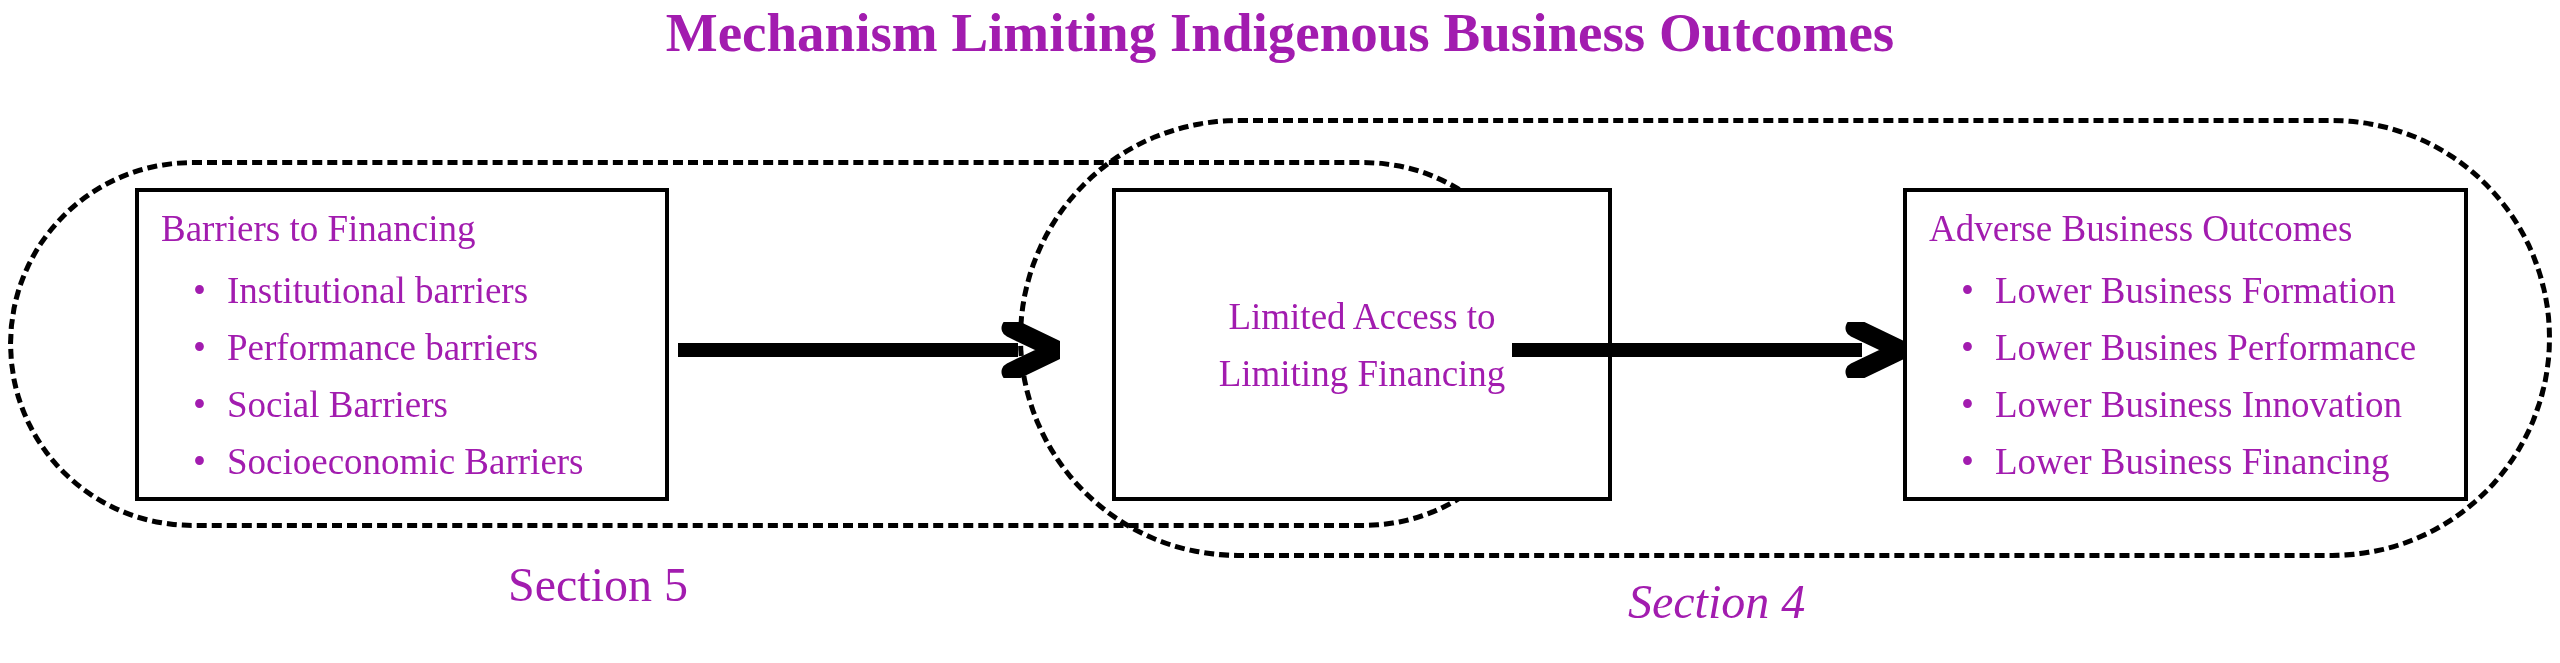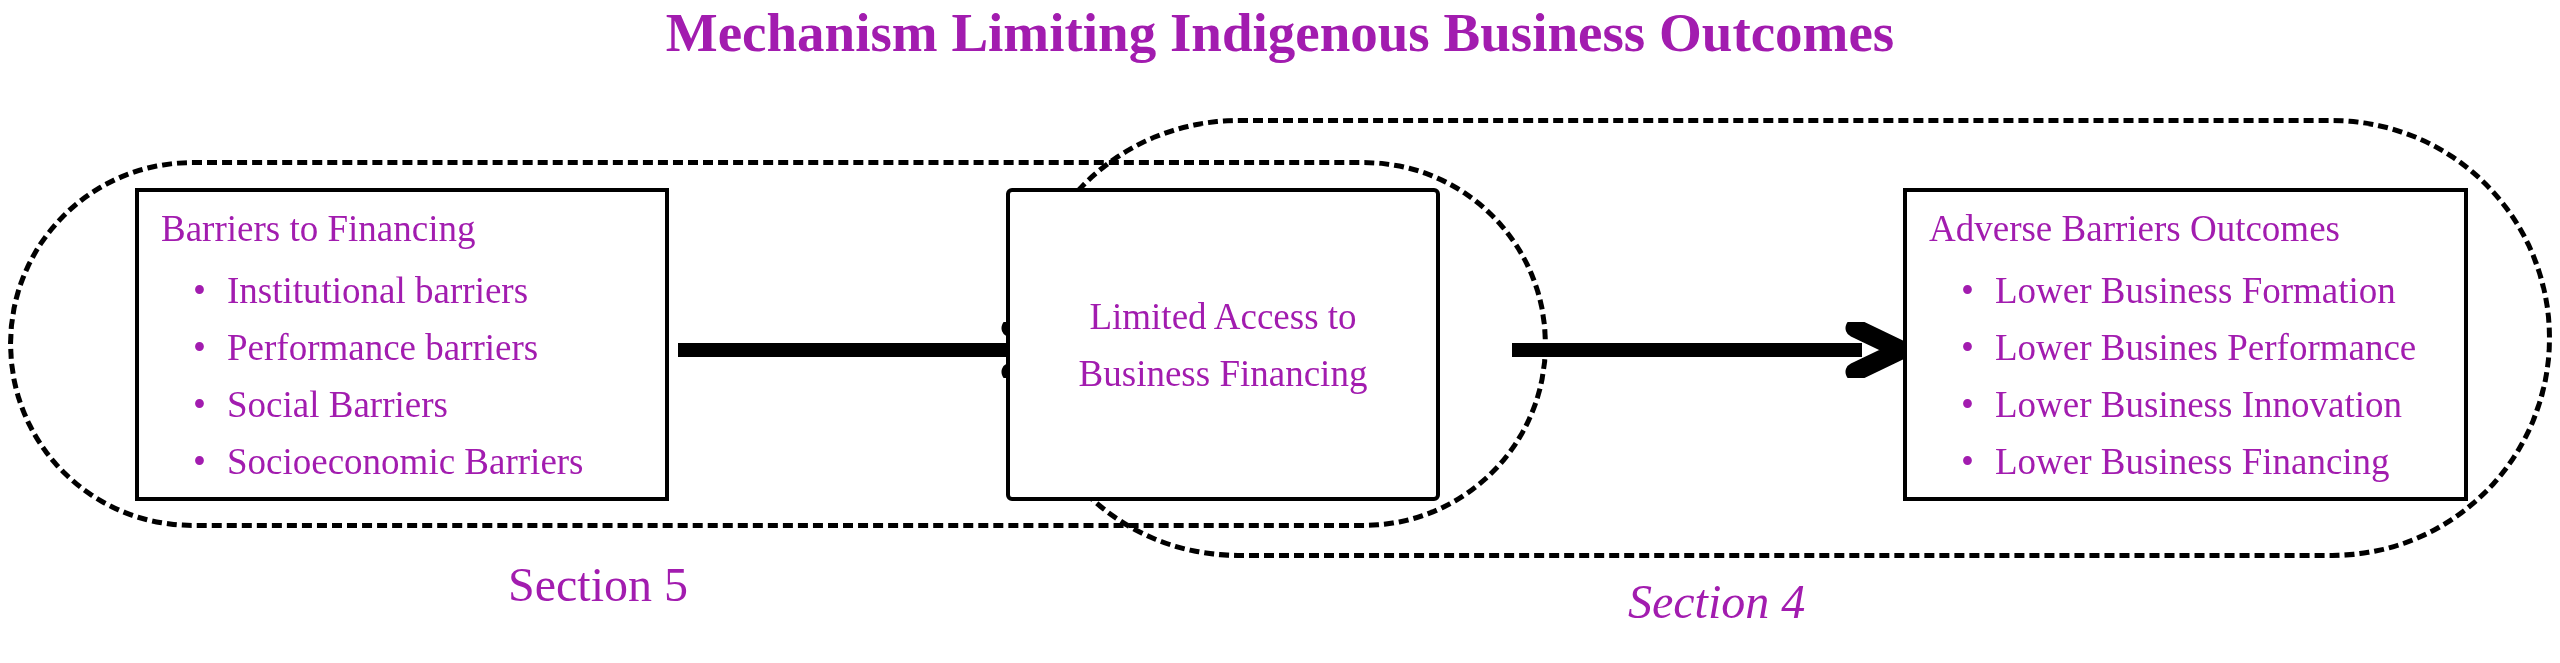--- a/index.html
+++ b/index.html
@@ -56,21 +56,21 @@
   }
 
   
   .node-box {
     position: absolute;
     border: 4px solid #000000;
     background: #ffffff;
     box-sizing: border-box;
   }
   #box-barriers   { left: 135px;  top: 188px; width: 534px; height: 313px; }
-  #box-access     { left: 1006px; top: 188px; width: 434px; height: 313px; border-radius: 6px; }
+  #box-access     { left: 1112px; top: 188px; width: 500px; height: 313px; }
   #box-outcomes   { left: 1903px; top: 188px; width: 565px; height: 313px; }
 
   .box-heading {
     position: absolute;
     left: 22px;
     top: 14px;
     font-size: 37px;
     line-height: 46px;
     white-space: nowrap;
   }
@@ -160,33 +160,33 @@
   <div class="arrow" id="arrow-1">
     <svg width="382" height="56" viewBox="0 0 382 56" xmlns="http://www.w3.org/2000/svg">
       <rect x="0" y="21" width="340" height="14" fill="#000000"></rect>
       <path d="M 333 6 L 379 28 L 333 50" fill="none" stroke="#000000" stroke-width="19" stroke-linecap="round" stroke-linejoin="round"></path>
     </svg>
   </div>
 
   <div class="node-box" id="box-access">
     <div class="box-center-label">
       <span>Limited Access to</span>
-      <span>Business Financing</span>
+      <span>Limiting Financing</span>
     </div>
   </div>
 
   <div class="arrow" id="arrow-2">
     <svg width="392" height="56" viewBox="0 0 392 56" xmlns="http://www.w3.org/2000/svg">
       <rect x="0" y="21" width="350" height="14" fill="#000000"></rect>
       <path d="M 343 6 L 389 28 L 343 50" fill="none" stroke="#000000" stroke-width="19" stroke-linecap="round" stroke-linejoin="round"></path>
     </svg>
   </div>
 
   <div class="node-box" id="box-outcomes">
-    <div class="box-heading">Adverse Barriers Outcomes</div>
+    <div class="box-heading">Adverse Business Outcomes</div>
     <ul class="box-list">
       <li>Lower Business Formation</li>
       <li>Lower Busines Performance</li>
       <li>Lower Business Innovation</li>
       <li>Lower Business Financing</li>
     </ul>
   </div>
 
   <div class="section-caption" id="caption-section5">Section 5</div>
 

